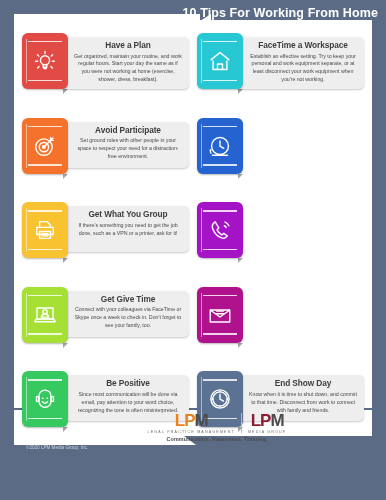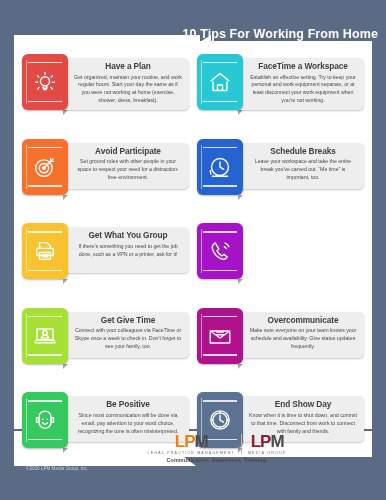--- a/index.html
+++ b/index.html
@@ -2,21 +2,21 @@
 <html><head>
 <meta charset="utf-8">
 <style>
   html,body{margin:0;padding:0;}
   body{
     width:386px;height:500px;overflow:hidden;
     background:#5b6b85;
     font-family:"Liberation Sans", sans-serif;
     -webkit-font-smoothing:antialiased;
   }
-  .poster{position:relative;width:386px;height:456px;background:#5b6b85;margin-top:21px;}
+  .poster{position:relative;width:386px;height:456px;background:#5b6b85;}
 
   
   .header{position:absolute;left:0;top:0;width:386px;height:26px;background:#5b6b85;}
   .header-title{
     position:absolute;right:8px;top:6px;
     color:#ffffff;font-size:12.5px;font-weight:bold;letter-spacing:.1px;
     white-space:nowrap;
   }
 
   
@@ -203,24 +203,20 @@
           <span class="icon-glyph">
             <svg viewBox="0 0 24 24" fill="none" stroke="#fff" stroke-width="1.3" stroke-linecap="round">
               <circle cx="12" cy="12" r="7.8"></circle>
               <path d="M12 7.3V12l3.4 2.2"></path>
               <path d="M3.6 18.6a10 10 0 0 1-.5-3.2"></path>
               <path d="M5 20.6h14"></path>
             </svg>
           </span>
           <span class="fold"></span>
         </div>
-        <div class="text-panel">
-          <p class="tip-title">Schedule Breaks</p>
-          <p class="tip-body">Leave your workspace and take the entire break you've carved out. “Me time” is important, too.</p>
-        </div>
       </div>
       <div class="card">
         <div class="icon-panel" style="background: rgb(249, 194, 49);">
           <span class="spine"></span>
           <span class="rule top"></span>
           <span class="rule bottom"></span>
           <span class="icon-glyph">
             <svg viewBox="0 0 24 24" fill="none" stroke="#fff" stroke-width="1.3" stroke-linejoin="round">
               <path d="M7 9.4V4.3h7l3 3v2.1"></path>
               <path d="M4.4 9.6h15.2v6.6H4.4z"></path>
@@ -276,24 +272,20 @@
           <span class="rule bottom"></span>
           <span class="icon-glyph">
             <svg viewBox="0 0 24 24" fill="none" stroke="#fff" stroke-width="1.3" stroke-linejoin="round">
               <path d="M3 7.4h18v11H3z"></path>
               <path d="m3 7.4 9 6.4 9-6.4"></path>
               <path d="M8.4 8.4h7.2M8.4 10.9h7.2"></path>
             </svg>
           </span>
           <span class="fold"></span>
         </div>
-        <div class="text-panel">
-          <p class="tip-title">Overcommunicate</p>
-          <p class="tip-body">Make sure everyone on your team knows your schedule and availability. Give status updates frequently.</p>
-        </div>
       </div>
       <div class="card">
         <div class="icon-panel" style="background: rgb(54, 201, 95);">
           <span class="spine"></span>
           <span class="rule top"></span>
           <span class="rule bottom"></span>
           <span class="icon-glyph">
             <svg viewBox="0 0 24 24" fill="none" stroke="#fff" stroke-width="1.3" stroke-linecap="round">
               <path d="M17.6 9.4c0-3.2-2.5-5.6-5.6-5.6S6.4 6.2 6.4 9.4v4.4c0 3.2 2.5 5.8 5.6 5.8s5.6-2.6 5.6-5.8z"></path>
               <path d="M4.2 9.8h2.2v4.4H4.2zM17.6 9.8h2.2v4.4h-2.2z"></path>

